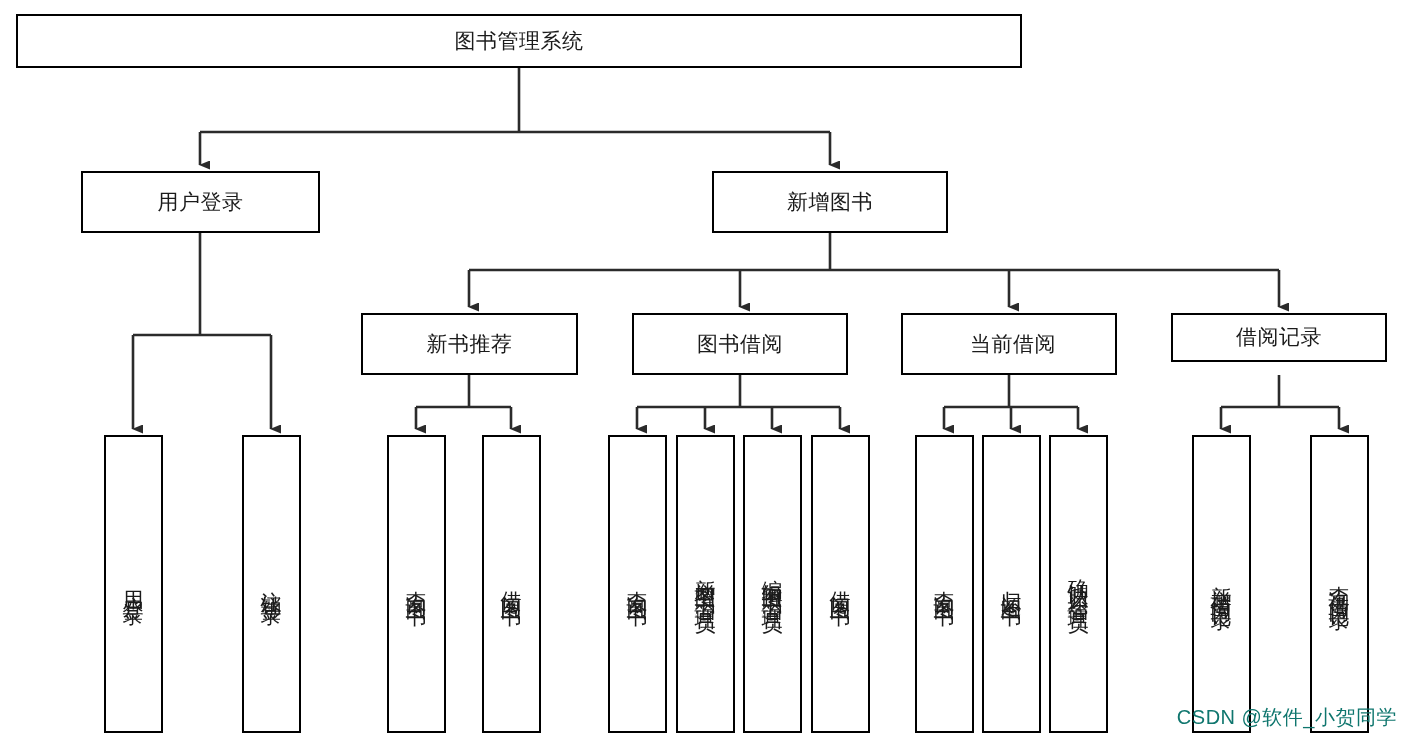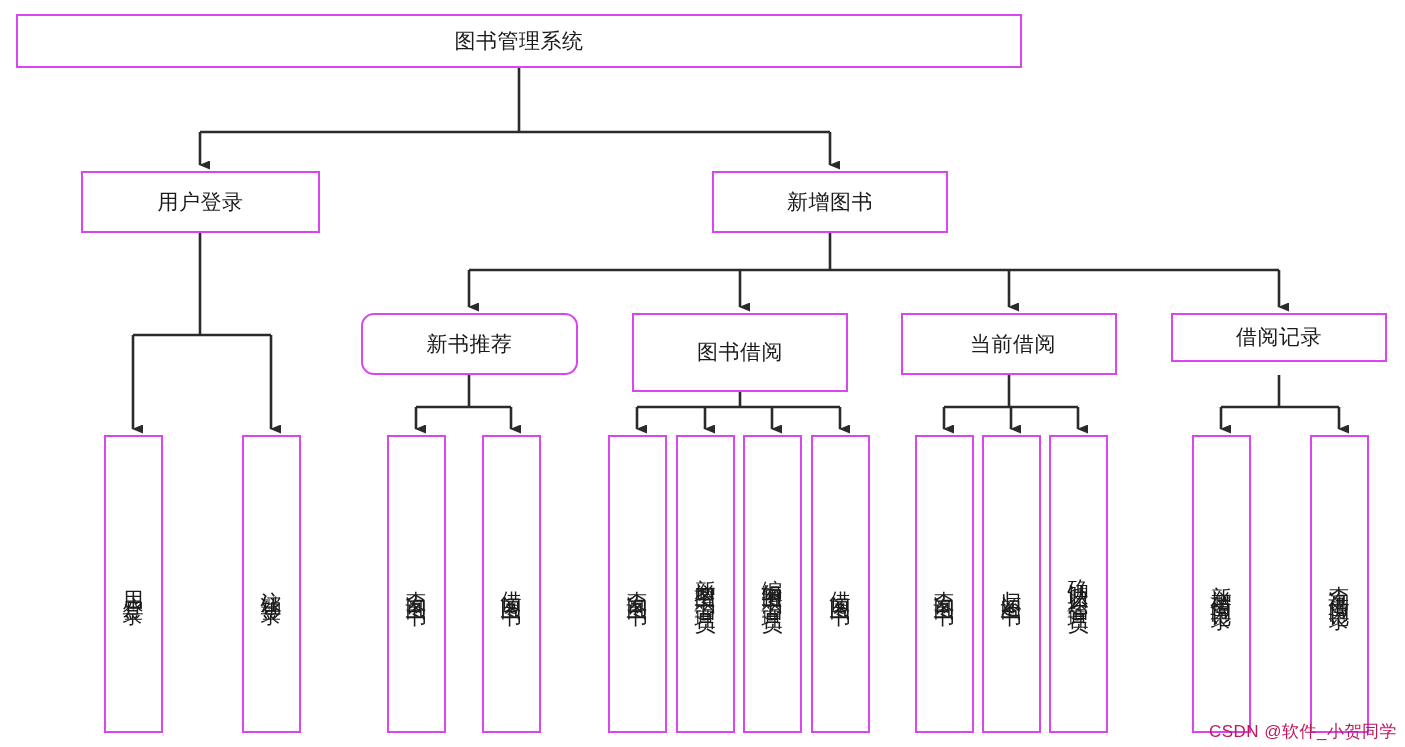--- a/index.html
+++ b/index.html
@@ -22,21 +22,21 @@
     left: 0;
     top: 0;
     width: 1405px;
     height: 747px;
     pointer-events: none;
   }
   .node {
     position: absolute;
     box-sizing: border-box;
     background: #ffffff;
-    border: 2px solid #d946ef;
+    border: 2px solid #000000;
     display: flex;
     align-items: center;
     justify-content: center;
     overflow: hidden;
   }
   .node-label {
     color: #1b1b1b;
     line-height: 1.18;
     text-align: center;
     white-space: pre;
@@ -58,23 +58,23 @@
     writing-mode: vertical-rl;
     text-orientation: upright;
     font-size: 21px;
     letter-spacing: 5px;
     line-height: 1;
     max-height: 290px;
   }
   #watermark {
     position: absolute;
     right: 8px;
-    bottom: 4px;
-    font-size: 17px;
-    color: #be185d;
+    bottom: 16px;
+    font-size: 20px;
+    color: #0f766e;
     letter-spacing: 0.5px;
     white-space: nowrap;
     user-select: none;
   }
 </style>
 </head>
 <body>
 
 <div id="diagram-root">
 
@@ -132,24 +132,24 @@
     <span class="node-label">图书管理系统</span>
   </div>
 
   <div class="node horiz" style="left:81px; top:171px; width:239px; height:62px;">
     <span class="node-label">用户登录</span>
   </div>
   <div class="node horiz" style="left:712px; top:171px; width:236px; height:62px;">
     <span class="node-label">新增图书</span>
   </div>
 
-  <div class="node horiz" style="left:361px; top:313px; width:217px; height:62px;border-radius:13px;">
+  <div class="node horiz" style="left:361px; top:313px; width:217px; height:62px;">
     <span class="node-label">新书推荐</span>
   </div>
-  <div class="node horiz" style="left:632px; top:313px; width:216px; height:79px;">
+  <div class="node horiz" style="left:632px; top:313px; width:216px; height:62px;">
     <span class="node-label">图书借阅</span>
   </div>
   <div class="node horiz" style="left:901px; top:313px; width:216px; height:62px;padding-left:8px;">
     <span class="node-label">当前借阅</span>
   </div>
   <div class="node horiz" style="left:1171px; top:313px; width:216px; height:49px;">
     <span class="node-label">借阅记录</span>
   </div>
 
   <div class="node vert" style="left:104px; top:435px; width:59px; height:298px;">

